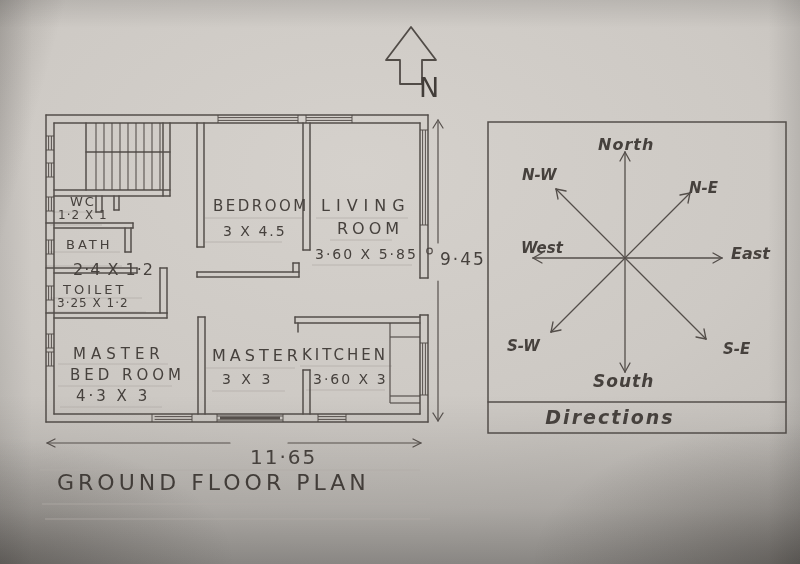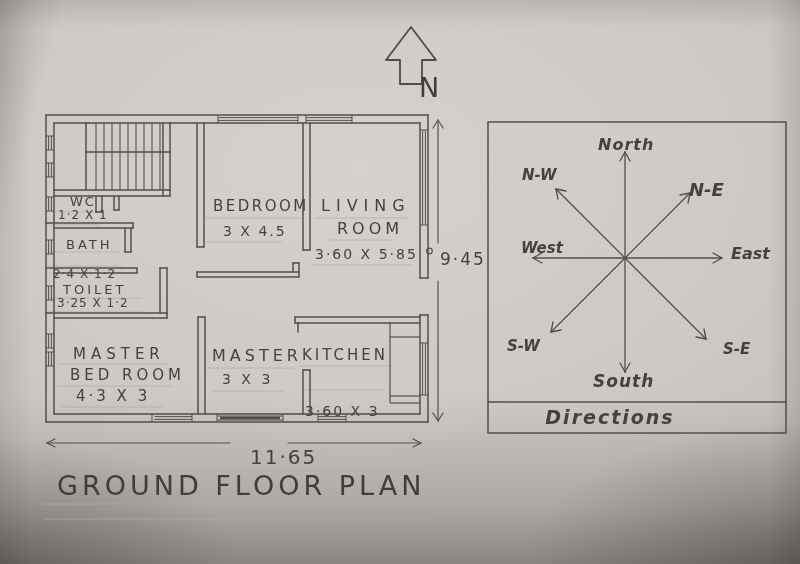--- a/index.html
+++ b/index.html
@@ -253,51 +253,51 @@
       <line x1="625" y1="258" x2="706" y2="339"></line>
       <line x1="706" y1="339" x2="696" y2="337"></line>
         <line x1="706" y1="339" x2="704" y2="329"></line>
     </g>
   </svg>
 
   <div class="lbl" style="left:70px;top:195px;font-size:13px;letter-spacing:2px;">WC</div>
   <div class="lbl" style="left:58px;top:209px;font-size:12px;letter-spacing:1px;">1·2 X 1</div>
 
   <div class="lbl" style="left:66px;top:238px;font-size:13px;letter-spacing:3px;">BATH</div>
-  <div class="lbl" style="left:53px;top:268px;font-size:12px;letter-spacing:1px;">2·4 X 1·2</div>
+  <div class="lbl" style="left:53px;top:262px;font-size:16px;letter-spacing:1px;padding-left:20px;">2·4 X 1·2</div>
 
   <div class="lbl" style="left:63px;top:283px;font-size:13px;letter-spacing:3px;">TOILET</div>
   <div class="lbl" style="left:57px;top:297px;font-size:12px;letter-spacing:1px;">3·25 X 1·2</div>
 
   <div class="lbl" style="left:73px;top:347px;font-size:15px;letter-spacing:5px;">MASTER</div>
   <div class="lbl" style="left:70px;top:368px;font-size:15px;letter-spacing:4px;">BED ROOM</div>
   <div class="lbl" style="left:76px;top:389px;font-size:15px;letter-spacing:3px;">4·3 X 3</div>
 
   <div class="lbl" style="left:213px;top:199px;font-size:15px;letter-spacing:2.5px;">BEDROOM</div>
   <div class="lbl" style="left:223px;top:224px;font-size:14px;letter-spacing:2px;">3 X 4.5</div>
 
   <div class="lbl" style="left:321px;top:198px;font-size:16px;letter-spacing:6px;">LIVING</div>
   <div class="lbl" style="left:337px;top:221px;font-size:16px;letter-spacing:4px;">ROOM</div>
   <div class="lbl" style="left:315px;top:247px;font-size:14px;letter-spacing:2px;">3·60 X 5·85</div>
 
   <div class="lbl" style="left:212px;top:348px;font-size:16px;letter-spacing:4px;">MASTER</div>
   <div class="lbl" style="left:222px;top:372px;font-size:14px;letter-spacing:3px;">3 X 3</div>
 
   <div class="lbl" style="left:302px;top:348px;font-size:15px;letter-spacing:3px;">KITCHEN</div>
-  <div class="lbl" style="left:305px;top:372px;font-size:14px;letter-spacing:2px;margin-top:32px;">3·60 X 3</div>
+  <div class="lbl" style="left:313px;top:372px;font-size:14px;letter-spacing:2px;">3·60 X 3</div>
 
   <div class="lbl" style="left:234px;top:447px;font-size:20px;letter-spacing:2px;margin-left:16px;">11·65</div>
   <div class="lbl" style="left:440px;top:251px;font-size:17px;letter-spacing:2px;">9·45</div>
 
   <div class="lbl cap" style="left:419px;top:74px;font-size:27px;">N</div>
-  <div class="lbl cap" style="left:57px;top:472px;font-size:27px;letter-spacing:4px;">GROUND FLOOR PLAN</div>
+  <div class="lbl cap" style="left:57px;top:472px;font-size:22px;letter-spacing:4px;">GROUND FLOOR PLAN</div>
 
   <div class="lbl hand" style="left:598px;top:137px;font-size:16px;letter-spacing:1px;">North</div>
   <div class="lbl hand" style="left:522px;top:168px;font-size:15px;">N-W</div>
-  <div class="lbl hand" style="left:689px;top:181px;font-size:18px;">N-E</div>
+  <div class="lbl hand" style="left:689px;top:181px;font-size:15px;">N-E</div>
   <div class="lbl hand" style="left:489px;top:241px;font-size:15px;padding-left:32px;">West</div>
   <div class="lbl hand" style="left:731px;top:246px;font-size:16px;">East</div>
   <div class="lbl hand" style="left:507px;top:339px;font-size:15px;">S-W</div>
   <div class="lbl hand" style="left:723px;top:342px;font-size:15px;">S-E</div>
   <div class="lbl hand" style="left:593px;top:373px;font-size:17px;letter-spacing:1px;">South</div>
   <div class="lbl hand" style="left:488px;top:408px;width:244px;text-align:center;font-size:19px;letter-spacing:2px;">Directions</div>
 
 </div>
 
 </body></html>

